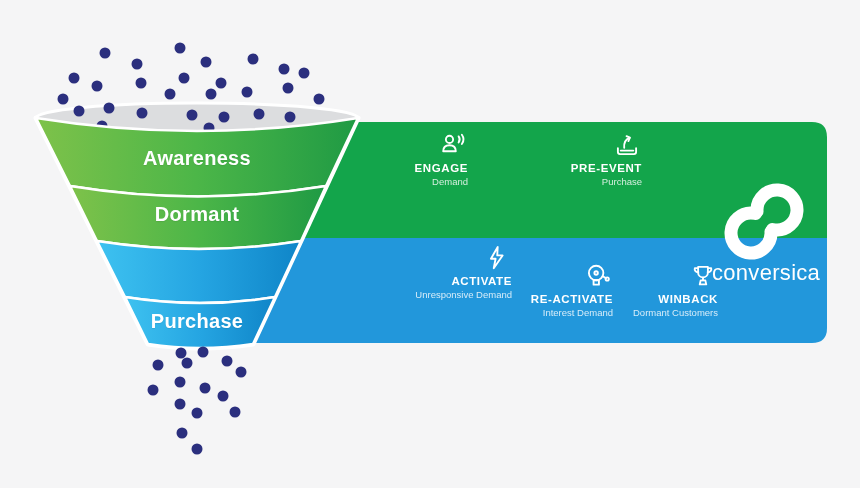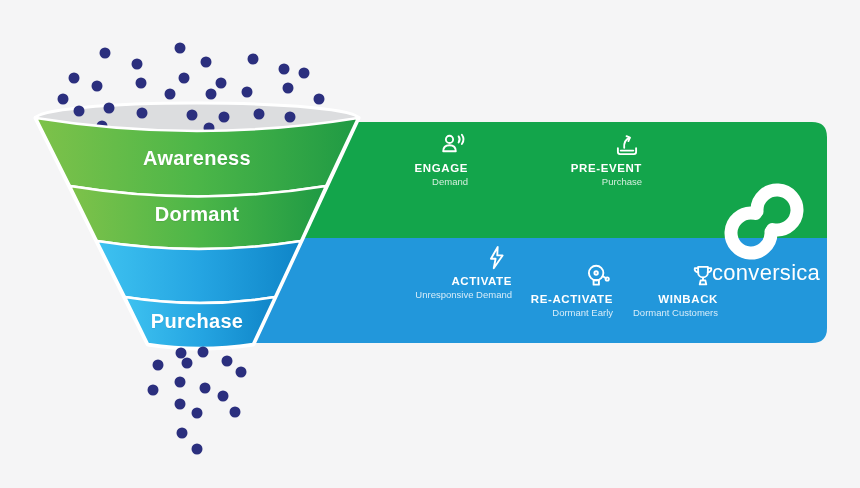--- a/index.html
+++ b/index.html
@@ -158,21 +158,21 @@
 
   <div class="item" style="left:543px;top:262px">
     <svg class="ico" viewBox="0 0 24 24">
       <circle class="icon-stroke" cx="10.4" cy="9.4" r="6.2"></circle>
       <circle class="icon-stroke" cx="10.4" cy="9.4" r="1.5"></circle>
       <path class="icon-stroke" d="M8.2,15.6 h4.6 v3.8 h-4.6 z"></path>
       <path class="icon-stroke" d="M16.4,12.4 l2.4,1.4"></path>
       <circle class="icon-stroke" cx="19.9" cy="14.6" r="1.4"></circle>
     </svg>
     <div class="label">RE-ACTIVATE</div>
-    <div class="sub">Dormant Early</div>
+    <div class="sub">Interest Demand</div>
   </div>
 
   <div class="item" style="left:648px;top:262px">
     <svg class="ico" viewBox="0 0 24 24">
       <path class="icon-stroke" d="M7.8,4.2 h8.4 v4.8 a4.2,4.2 0 0 1 -8.4,0 Z"></path>
       <path class="icon-stroke" d="M7.8,5.2 H5 a2.7,2.7 0 0 0 3,3.5"></path>
       <path class="icon-stroke" d="M16.2,5.2 H19 a2.7,2.7 0 0 1 -3,3.5"></path>
       <path class="icon-stroke" d="M12,13.4 v2.4"></path>
       <path class="icon-stroke" d="M9.2,19.2 l0.8,-3.4 h4 l0.8,3.4 Z"></path>
     </svg>

